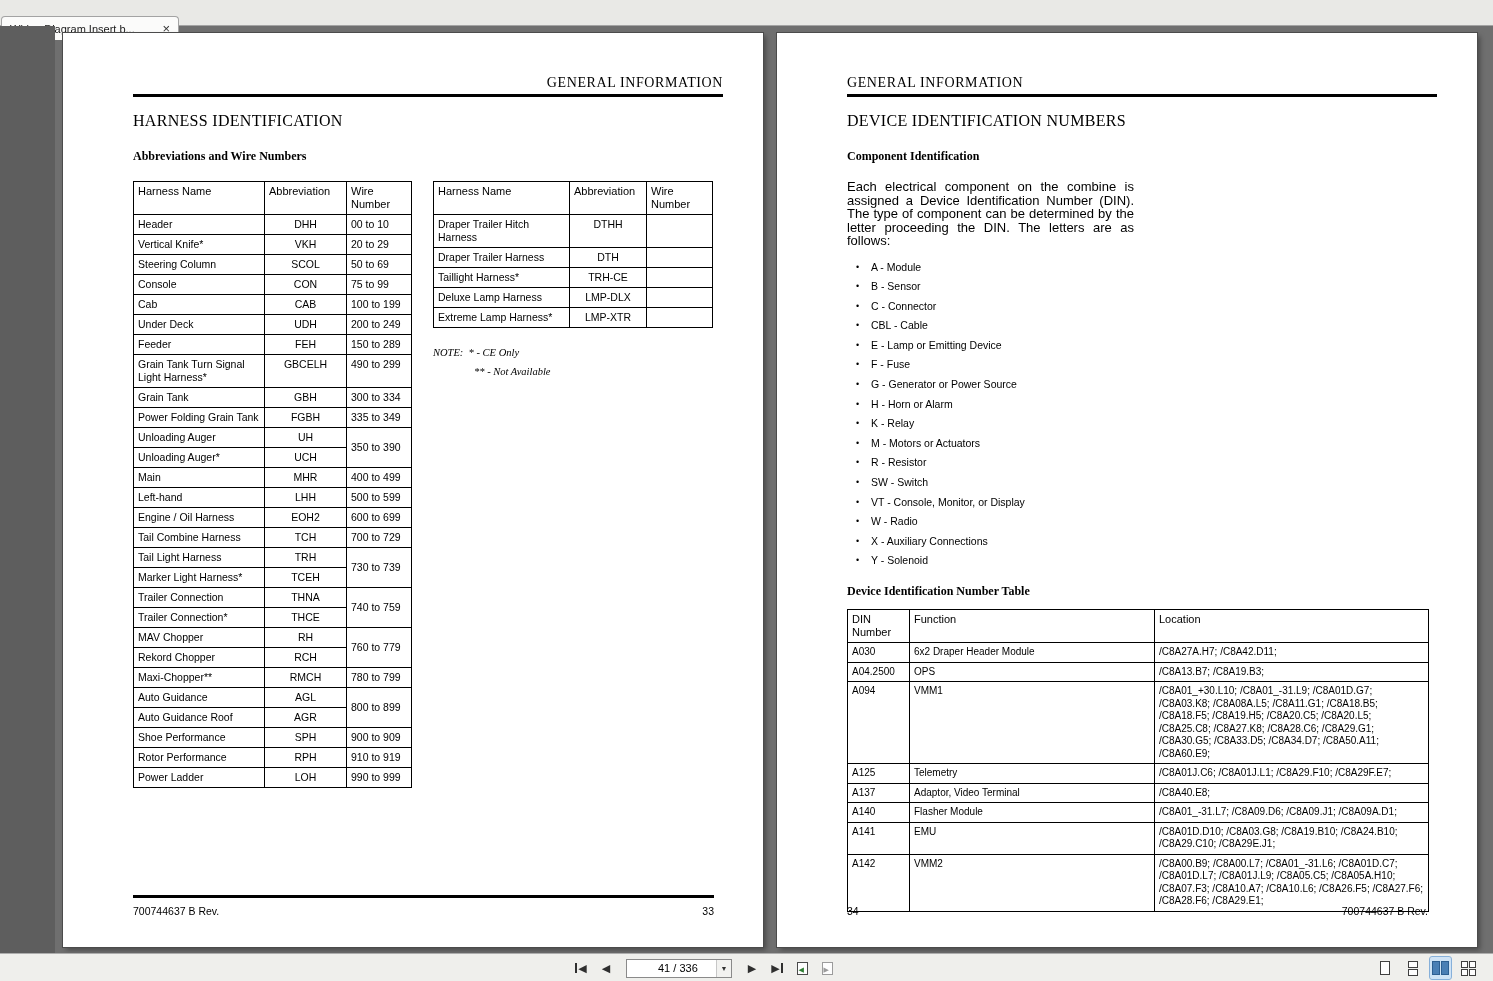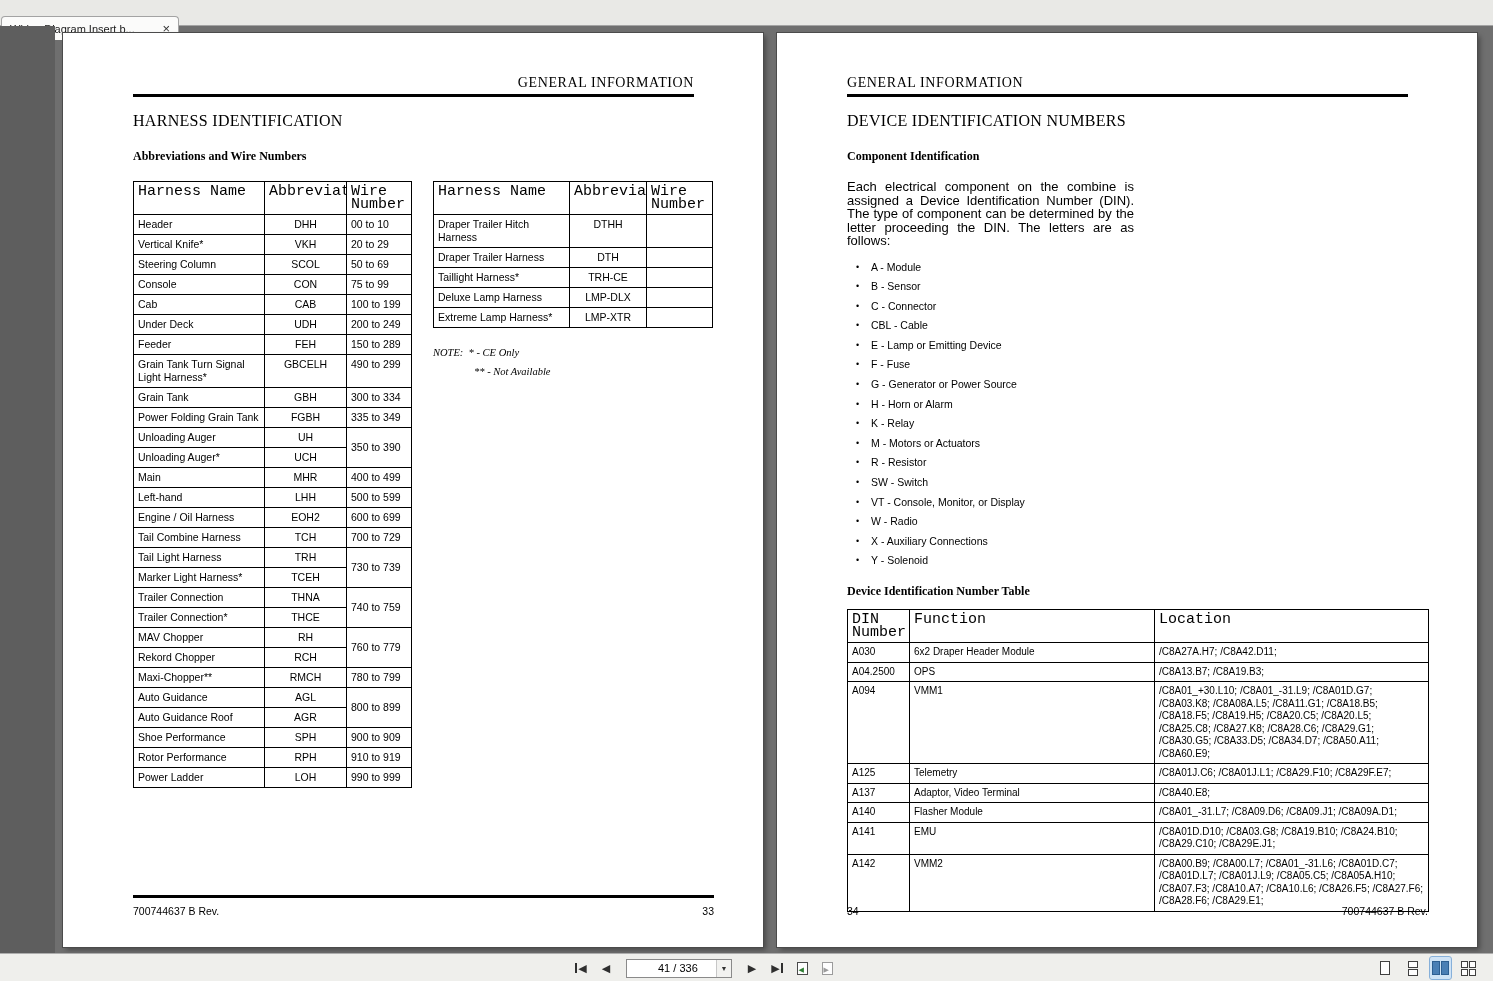--- a/index.html
+++ b/index.html
@@ -33,21 +33,21 @@
     position: absolute; left: 0; top: 26px; width: 55px; height: 927px;
     background: #5e5e5e;
   }
   .page {
     position: absolute; top: 33px; width: 700px; height: 914px;
     background: #ffffff;
     box-shadow: 0 0 0 1px #4b4b4b, 3px 3px 5px rgba(0,0,0,0.35);
   }
   #page-left  { left: 63px; }
   #page-right { left: 777px; }
-  .page-inner { position: absolute; inset: 0; padding: 42px 69px 0 70px; }
+  .page-inner { position: absolute; inset: 0; padding: 42px 40px 0 70px; }
 
   .doc-header {
     font-family: "Liberation Serif", serif;
     font-size: 14px; letter-spacing: 0.6px; color: #000;
   }
   .doc-header.align-right { text-align: right; }
   .header-rule { height: 3px; background: #000; margin-top: 3px; }
 
   .section-title {
     font-family: "Liberation Serif", serif;
@@ -62,22 +62,22 @@
   table.doc { border-collapse: collapse; table-layout: fixed; }
   table.doc th, table.doc td {
     border: 1px solid #000;
     padding: 3px 4px;
     vertical-align: top;
     text-align: left;
     font-weight: normal;
     overflow: hidden;
   }
   table.doc th {
-    font-family: Liberation Mono, monospace;
-    font-size: 15px; line-height: 13px;
+    font-family: Liberation Sans, sans-serif;
+    font-size: 11px; line-height: 13px;
   }
   table.doc td { font-size: 10.5px; line-height: 13px; }
   table.doc td.c-abbr { text-align: center; }
   table.doc td.span-cell { vertical-align: middle; }
 
   .tables-row { display: flex; margin-top: 17px; }
   #harness-table-1 { width: 278px; }
   #harness-table-1 th:nth-child(1) { width: 131px; }
   #harness-table-1 th:nth-child(2) { width: 82px; }
   #harness-table-1 th:nth-child(3) { width: 65px; }

